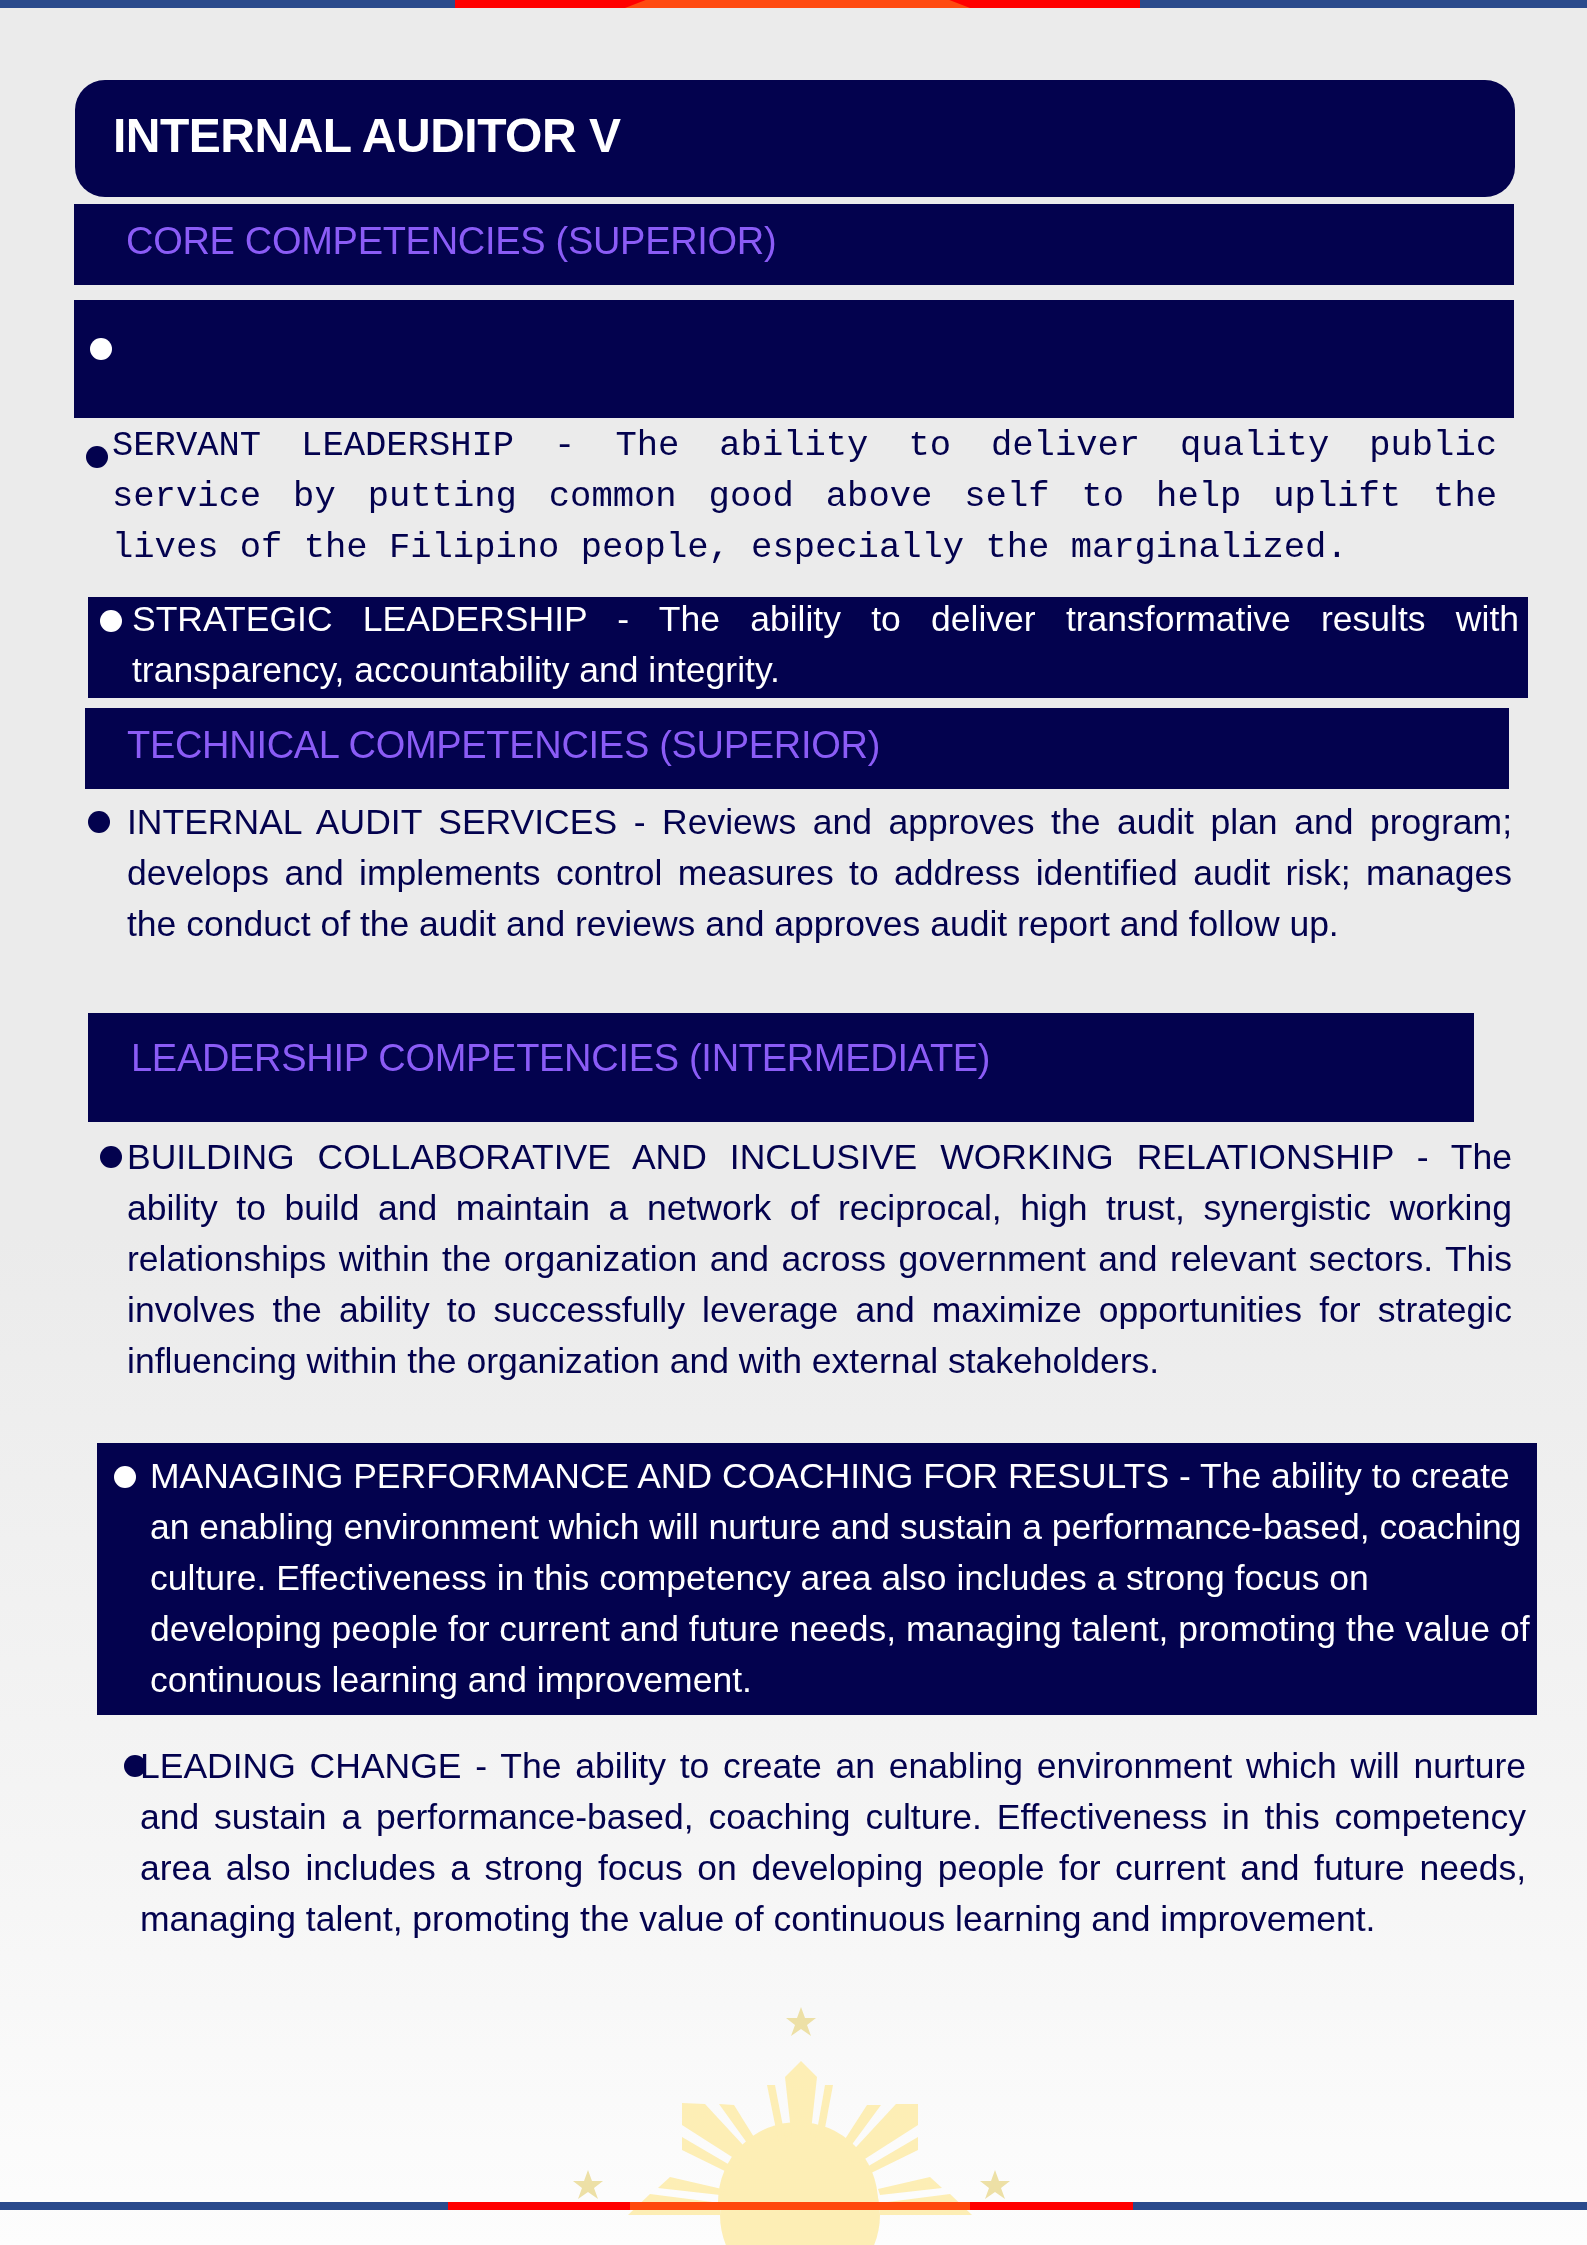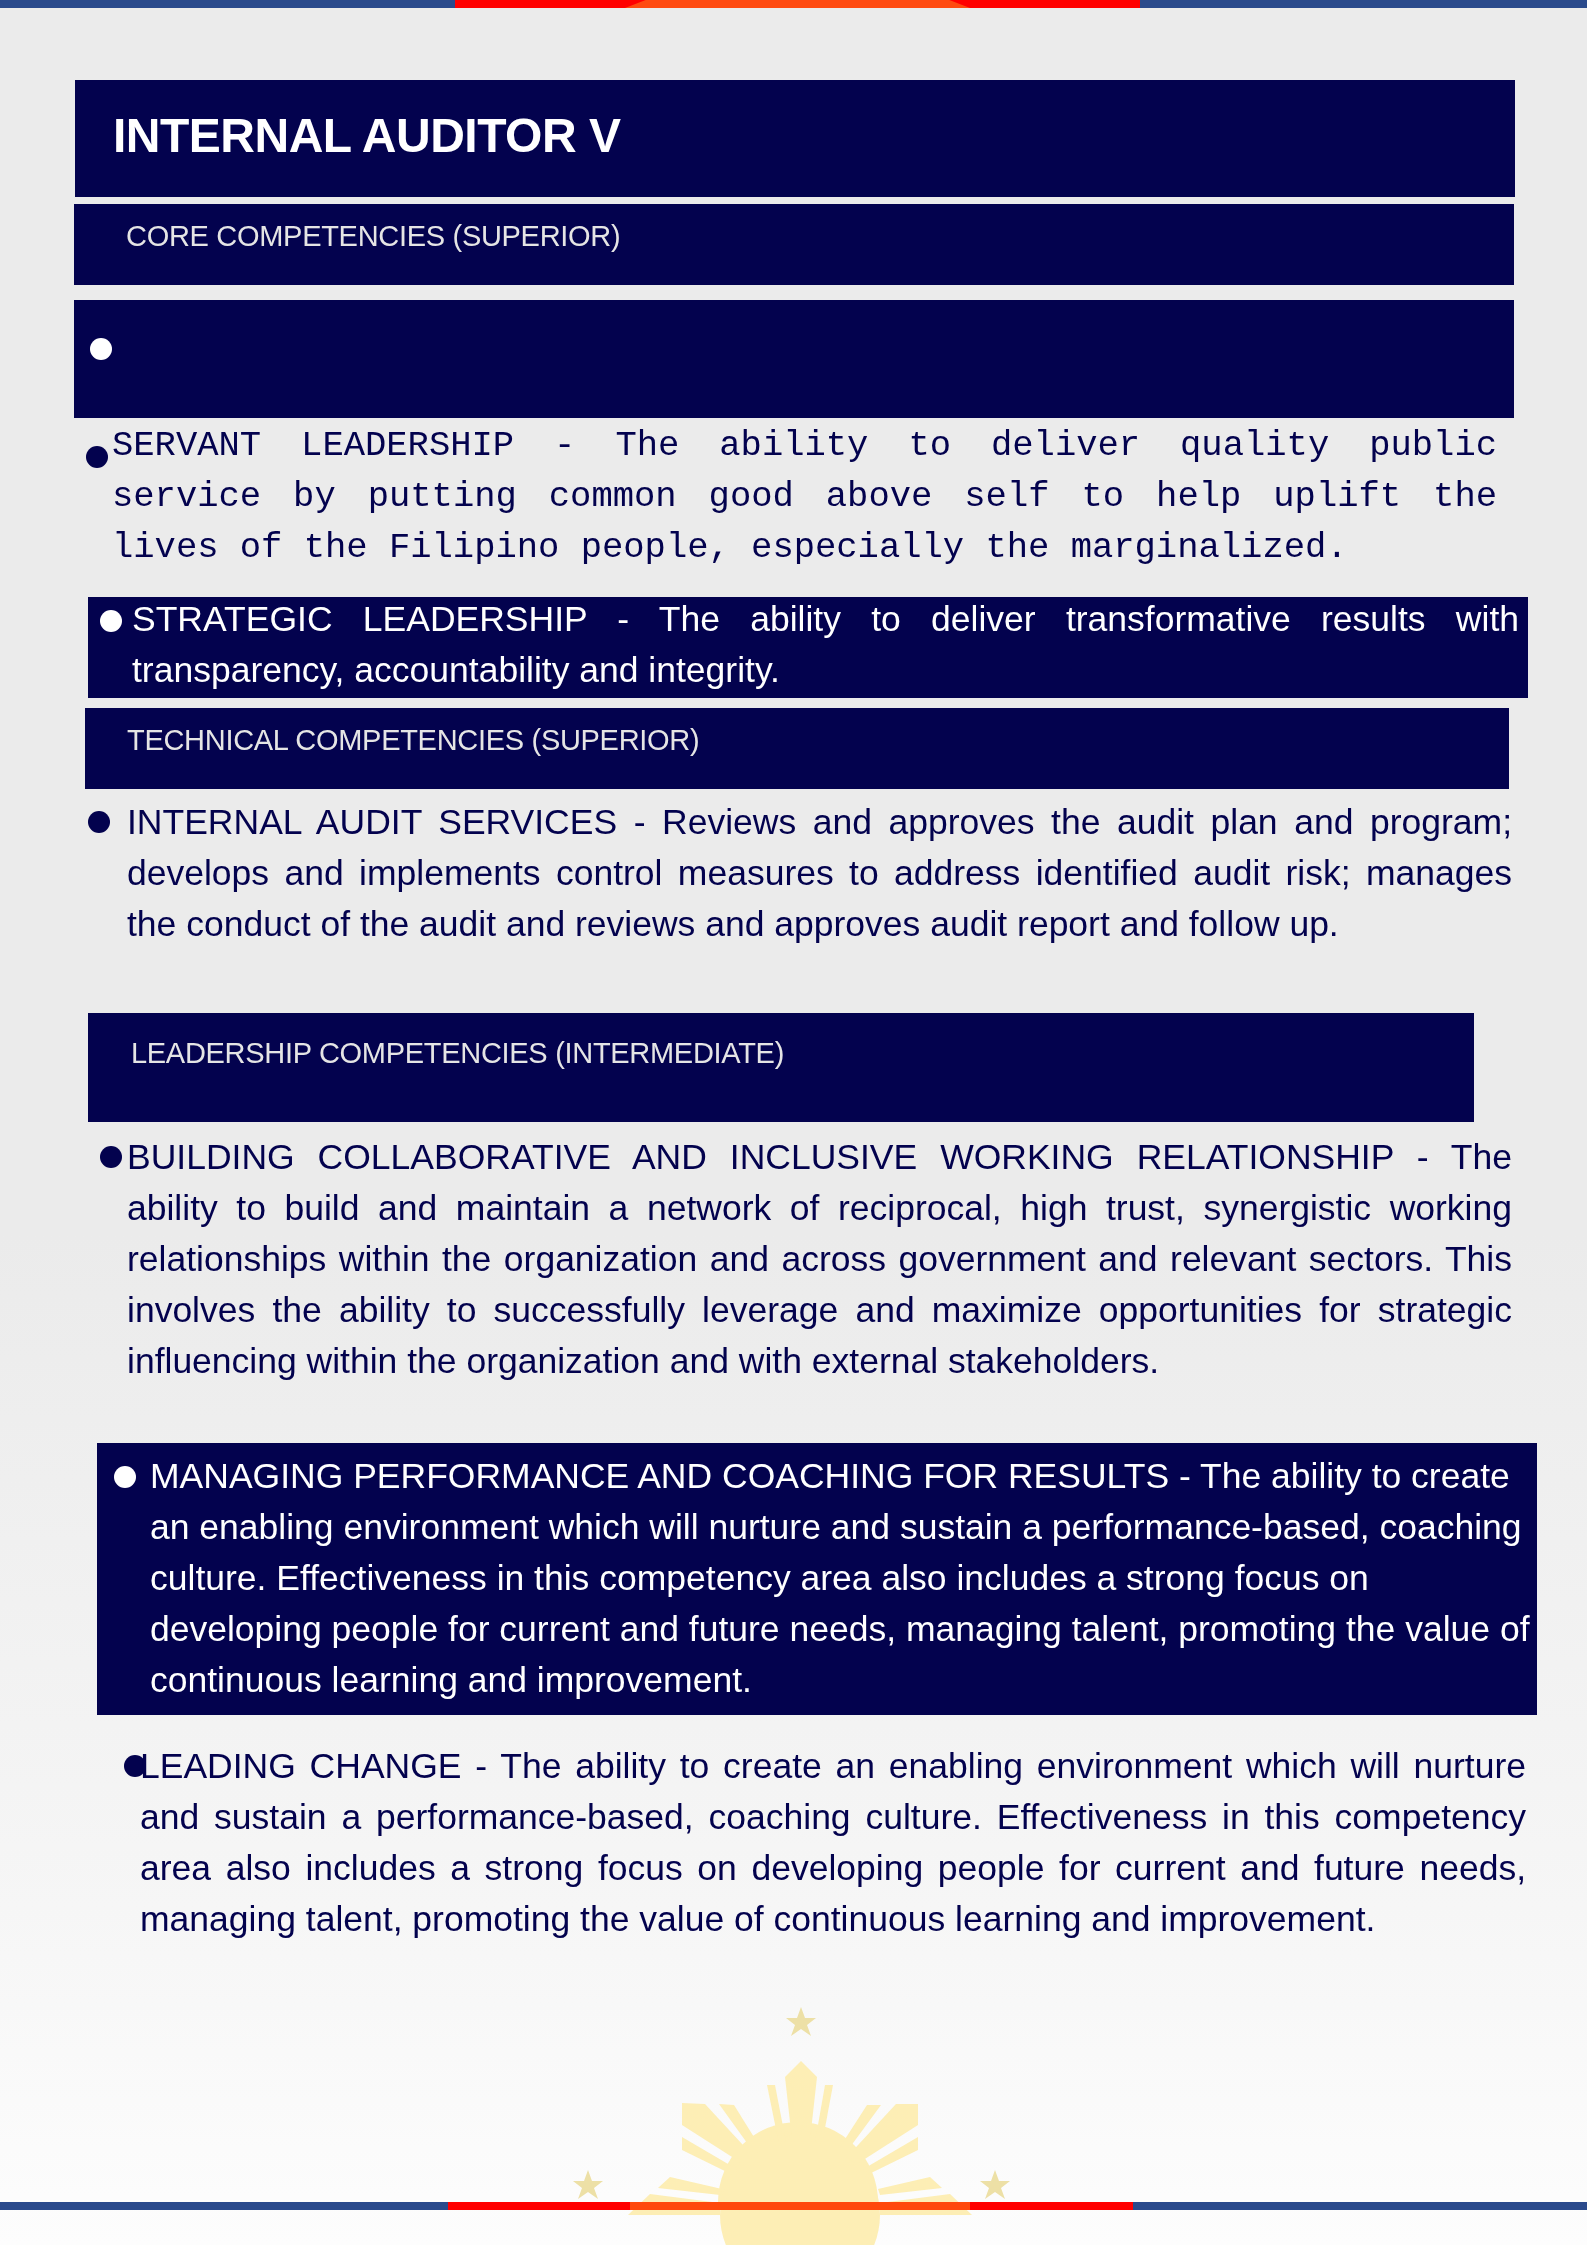--- a/index.html
+++ b/index.html
@@ -10,40 +10,40 @@
       color: #03024e;
     }
     .bar { position: absolute; left: 0; width: 1587px; height: 8px; }
     .bar .seg { position: absolute; top: 0; height: 100%; }
     .bar .blue { background: #2a4a8c; }
     .bar .red { background: #ff0000; }
     .bar .orange { background: #ff4a10; clip-path: polygon(6% 0, 94% 0, 100% 100%, 0 100%); }
     .navy { background: #03024e; position: absolute; }
     .title { font-family: "Liberation Sans", sans-serif; font-weight: bold; color: #fff;
       font-size: 48px; position: absolute; left: 38px; top: 28px; letter-spacing: -0.5px; }
-    .sect { color: #e5e5e5; font-size: 29px; position: absolute; left: 52px; white-space: nowrap; letter-spacing: -0.3px; }
+    .sect { color: #8b5cf6; font-size: 38px; position: absolute; left: 52px; white-space: nowrap; letter-spacing: -0.3px; }
     .para { position: absolute; font-size: 35.5px; line-height: 51px; text-align: justify; }
     .para.left { text-align: left; }
     .para.white { color: #fff; }
     .bullet { position: absolute; width: 22px; height: 22px; border-radius: 50%; }
     .bullet.dark { background: #03024e; }
     .bullet.light { background: #fff; }
     .sun { position: absolute; left: 0; top: 0; }
   </style>
 </head>
 <body>
 
 <div class="bar" style="top:0;">
   <div class="seg blue" style="left:0;width:455px;"></div>
   <div class="seg red" style="left:455px;width:685px;"></div>
   <div class="seg orange" style="left:625px;width:345px;"></div>
   <div class="seg blue" style="left:1140px;width:447px;"></div>
 </div>
 
-<div class="navy" style="left:75px;top:80px;width:1440px;height:117px;">
+<div class="navy" style="left:75px;top:80px;width:1440px;height:117px;border-radius:30px;">
   <div class="title">INTERNAL AUDITOR V</div>
 </div>
 
 <div class="navy" style="left:74px;top:204px;width:1440px;height:81px;">
   <div class="sect" style="left:52px;top:16px;">CORE COMPETENCIES (SUPERIOR)</div>
 </div>
 
 <div class="navy" style="left:74px;top:300px;width:1440px;height:118px;">
   <div class="bullet light" style="left:16px;top:38px;"></div>
 </div>

